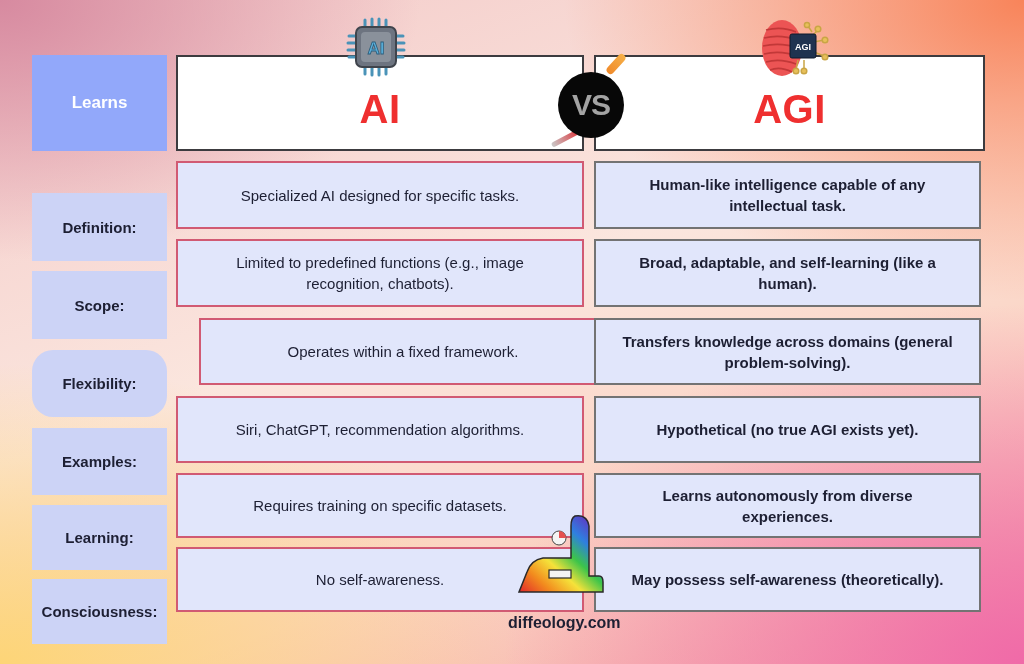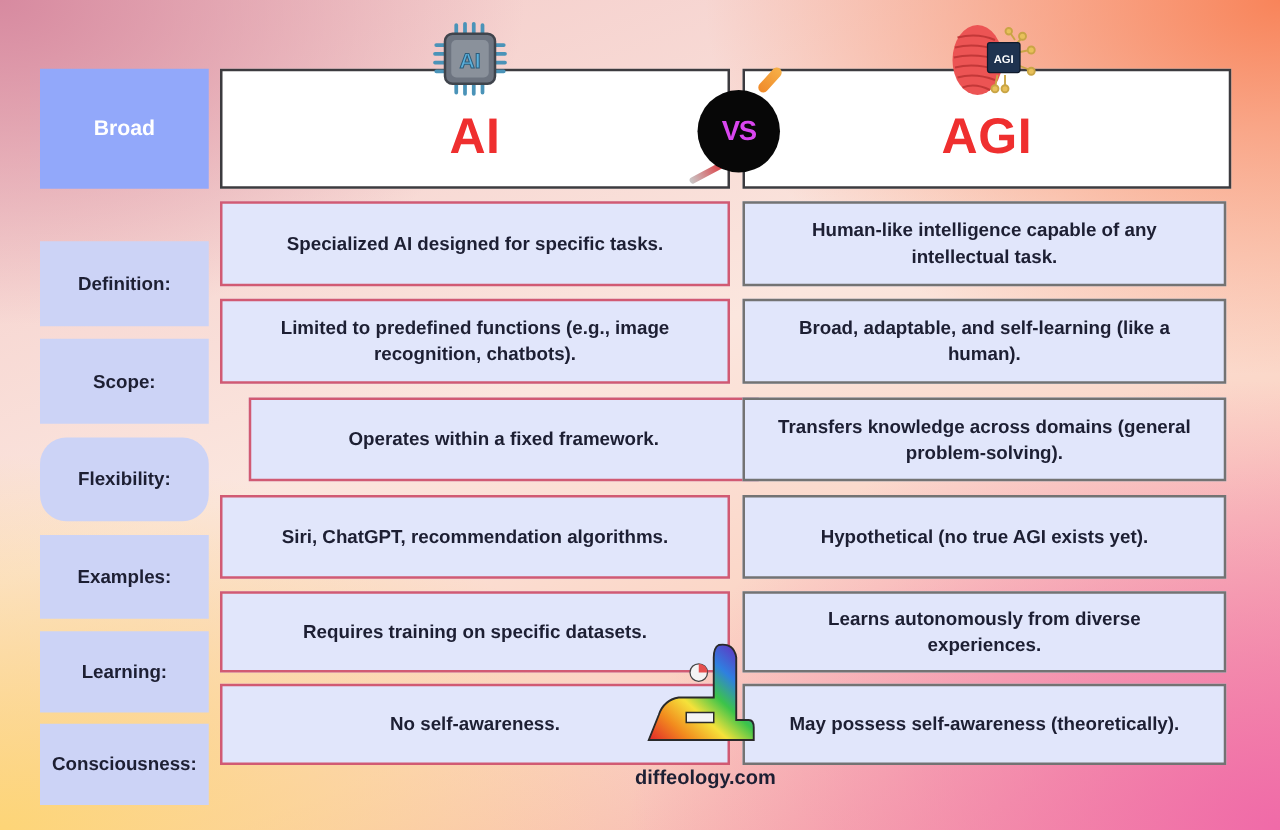--- a/index.html
+++ b/index.html
@@ -46,43 +46,43 @@
       font-size: 40px;
       letter-spacing: 0.5px;
       margin-top: 12px;
     }
 
     .ai-cell {
       left: 176px; width: 408px;
       background: #e1e6fb;
       border: 2px solid #d15a73;
       color: #1d1f33;
-      font-weight: 700;
+      font-weight: 400;
       font-size: 15px;
       line-height: 21px;
       padding: 0 26px;
     }
     .agi-cell {
       left: 594px; width: 387px;
       background: #e1e6fb;
       border: 2px solid #737373;
       color: #1d1f33;
       font-weight: 700;
       font-size: 15px;
       line-height: 21px;
       padding: 16px 24px;
     }
 
     
     .vs-badge {
       position: absolute; left: 558px; top: 72px; width: 66px; height: 66px;
       border-radius: 50%;
       background: #070707;
-      color: #d946ef;
-      font-weight: 700; font-size: 22px;
+      color: #a3a3a3;
+      font-weight: 700; font-size: 30px;
       display: flex; align-items: center; justify-content: center;
       letter-spacing: -1px;
       z-index: 3;
     }
     .vs-streak-top {
       position: absolute; left: 604px; top: 60px; width: 24px; height: 8px;
       background: linear-gradient(90deg, #f08a2a, #f6b048);
       border-radius: 6px;
       transform: rotate(-48deg);
       z-index: 2;
@@ -113,21 +113,21 @@
     .site-label {
       position: absolute; left: 508px; top: 614px;
       color: #1d1f33; font-weight: 700; font-size: 16px;
       z-index: 5;
     }
   </style>
 </head>
 <body>
 
 <div class="cell aspect-cell">
-  <span>Broad</span>
+  <span>Learns</span>
 </div>
 
 <div class="cell head-cell head-ai">
   <span class="head-title">AI</span>
 </div>
 
 <div class="cell head-cell head-agi">
   <span class="head-title">AGI</span>
 </div>
 

